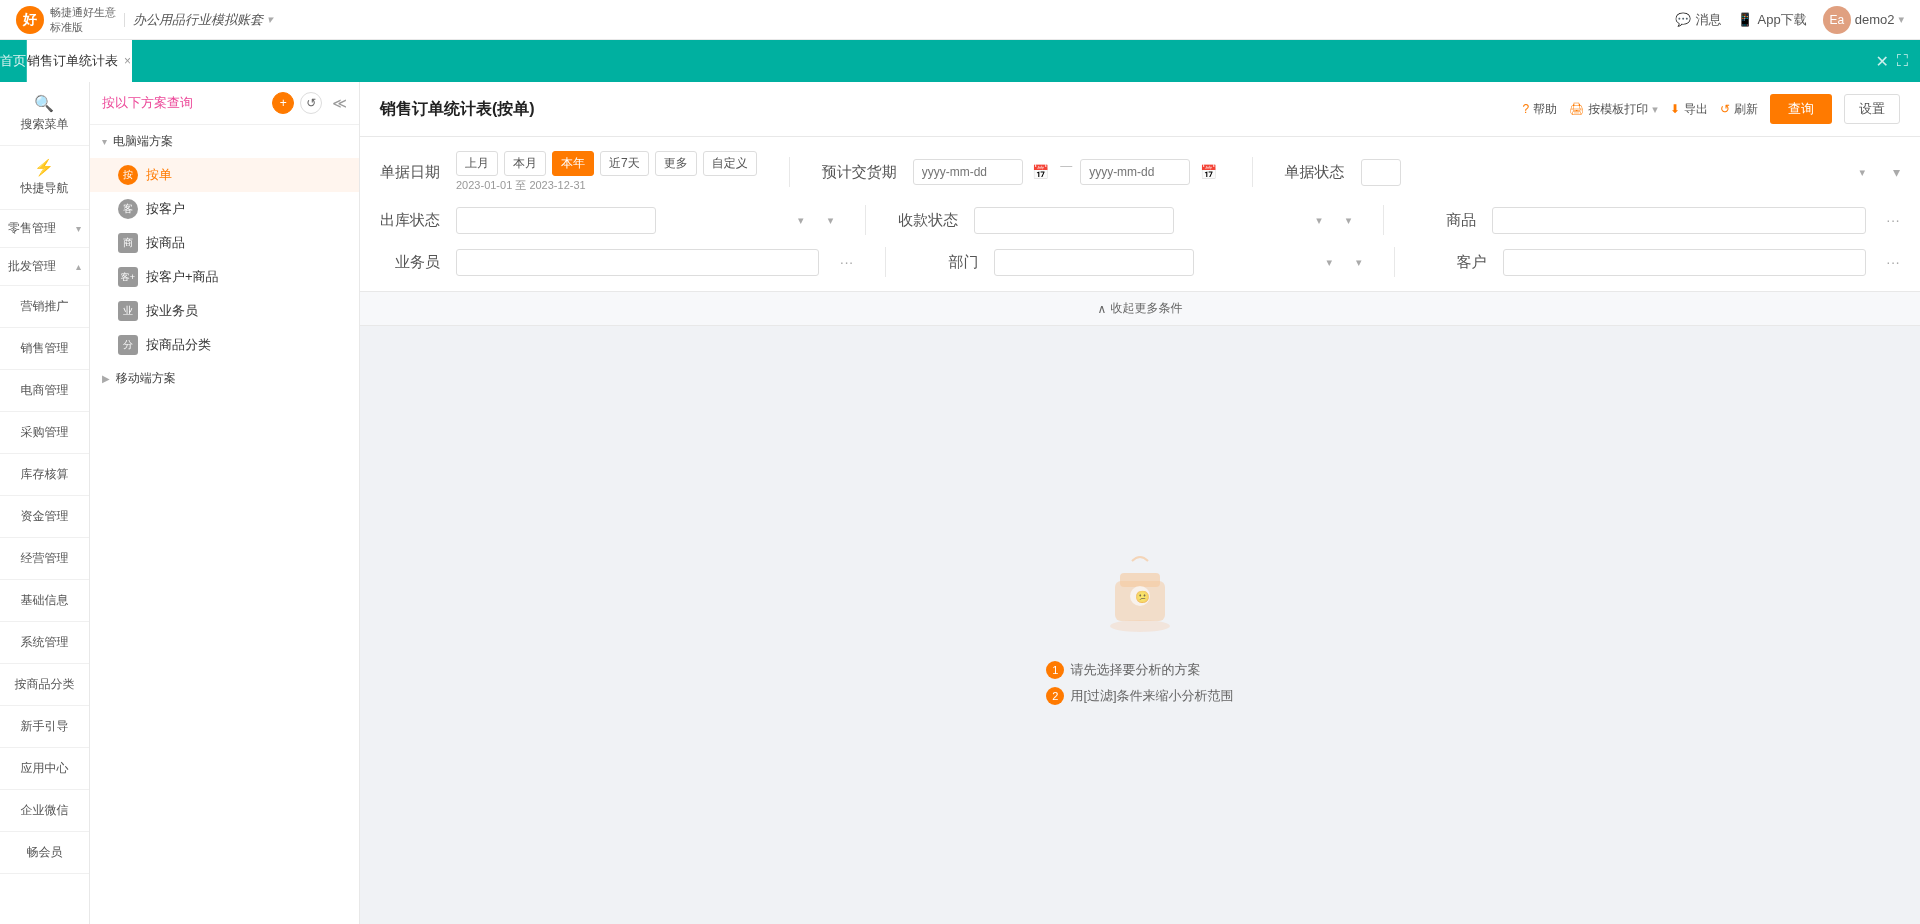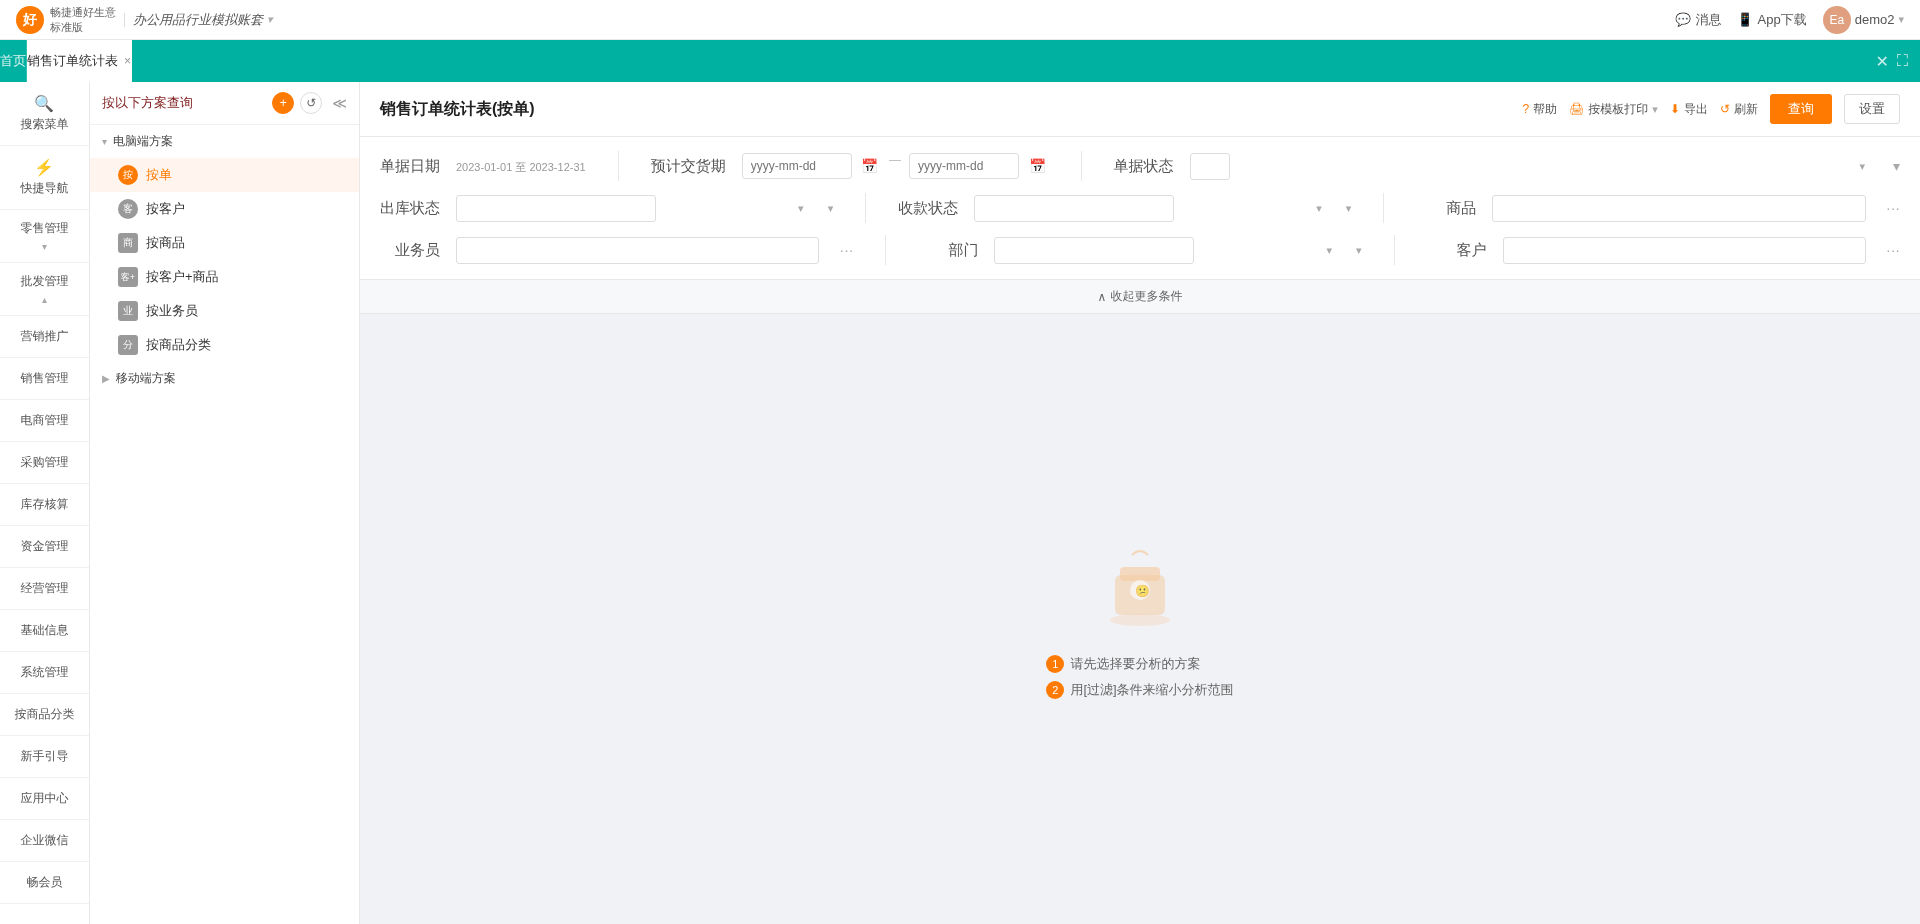--- a/index.html
+++ b/index.html
@@ -140,23 +140,23 @@
       border-bottom: 1px solid #f0f0f0;
       display: flex;
       flex-direction: column;
       align-items: center;
       gap: 3px;
     }
     .sidebar-item .si-icon {
       font-size: 16px;
     }
     .sidebar-item.has-arrow {
-      flex-direction: column;
+      flex-direction: row;
       justify-content: space-between;
-      gap: 4px;
+      gap: 16px;
       padding: 10px 8px;
     }
     .sidebar-arrow {
       font-size: 10px;
       color: #aaa;
     }
 
     
     .page-with-panel {
       display: flex;
@@ -176,21 +176,21 @@
       padding: 10px 12px;
       font-size: 12px;
       color: #555;
       display: flex;
       align-items: center;
       gap: 6px;
       border-bottom: 1px solid #f0f0f0;
     }
     .scheme-header-text {
       font-size: 13px;
-      color: #7f1d1d;
+      color: #ec4899;
     }
     .scheme-actions {
       display: flex;
       align-items: center;
       gap: 6px;
       margin-left: auto;
     }
     .scheme-action-btn {
       width: 22px;
       height: 22px;
@@ -679,20 +679,28 @@
           <button class="btn-search">查询</button>
           <button class="btn-settings">设置</button>
         </div>
       </div>
 
       <div class="filter-area">
 
         <div class="filter-row">
           <span class="filter-label">单据日期</span>
           <div class="filter-date-col">
+            <div class="filter-date-group">
+              <button class="date-quick-btn">上月</button>
+              <button class="date-quick-btn">本月</button>
+              <button class="date-quick-btn active">本年</button>
+              <button class="date-quick-btn">近7天</button>
+              <button class="date-quick-btn">更多</button>
+              <button class="date-quick-btn">自定义</button>
+            </div>
             <div class="date-range-text">2023-01-01 至 2023-12-31</div>
           </div>
 
           <div class="filter-divider"></div>
 
           <span class="filter-label">预计交货期</span>
           <div class="date-input-group">
             <input type="text" class="date-input-box" placeholder="yyyy-mm-dd" style="">
             <button class="calendar-icon-btn">📅</button>
             <span class="date-sep">—</span>

